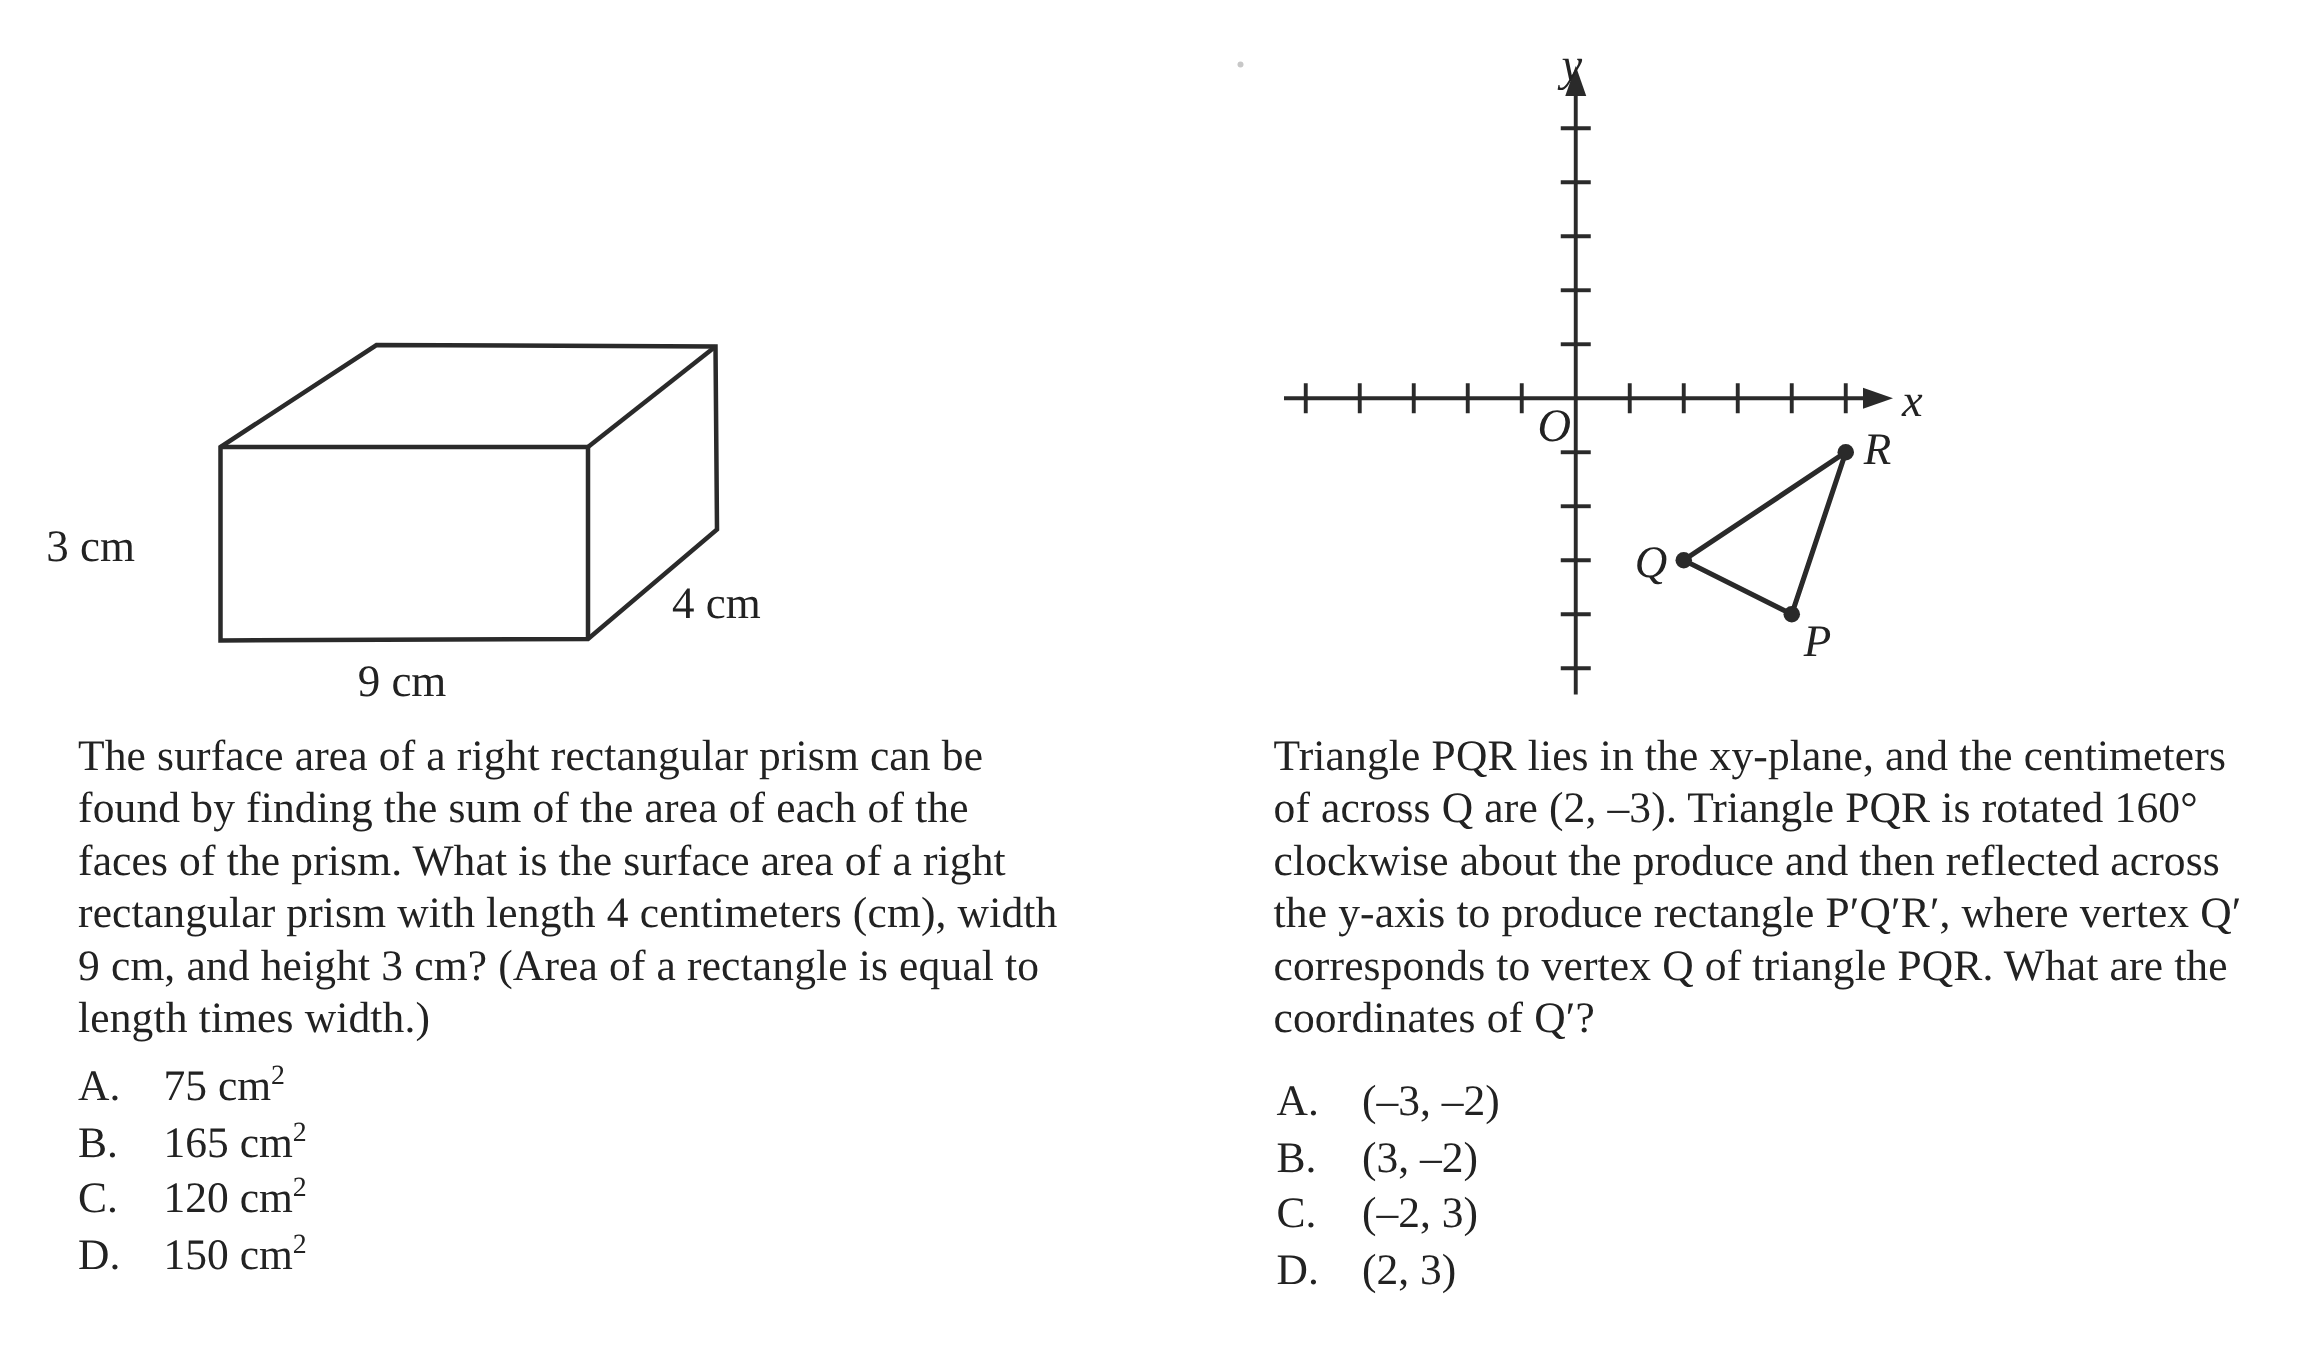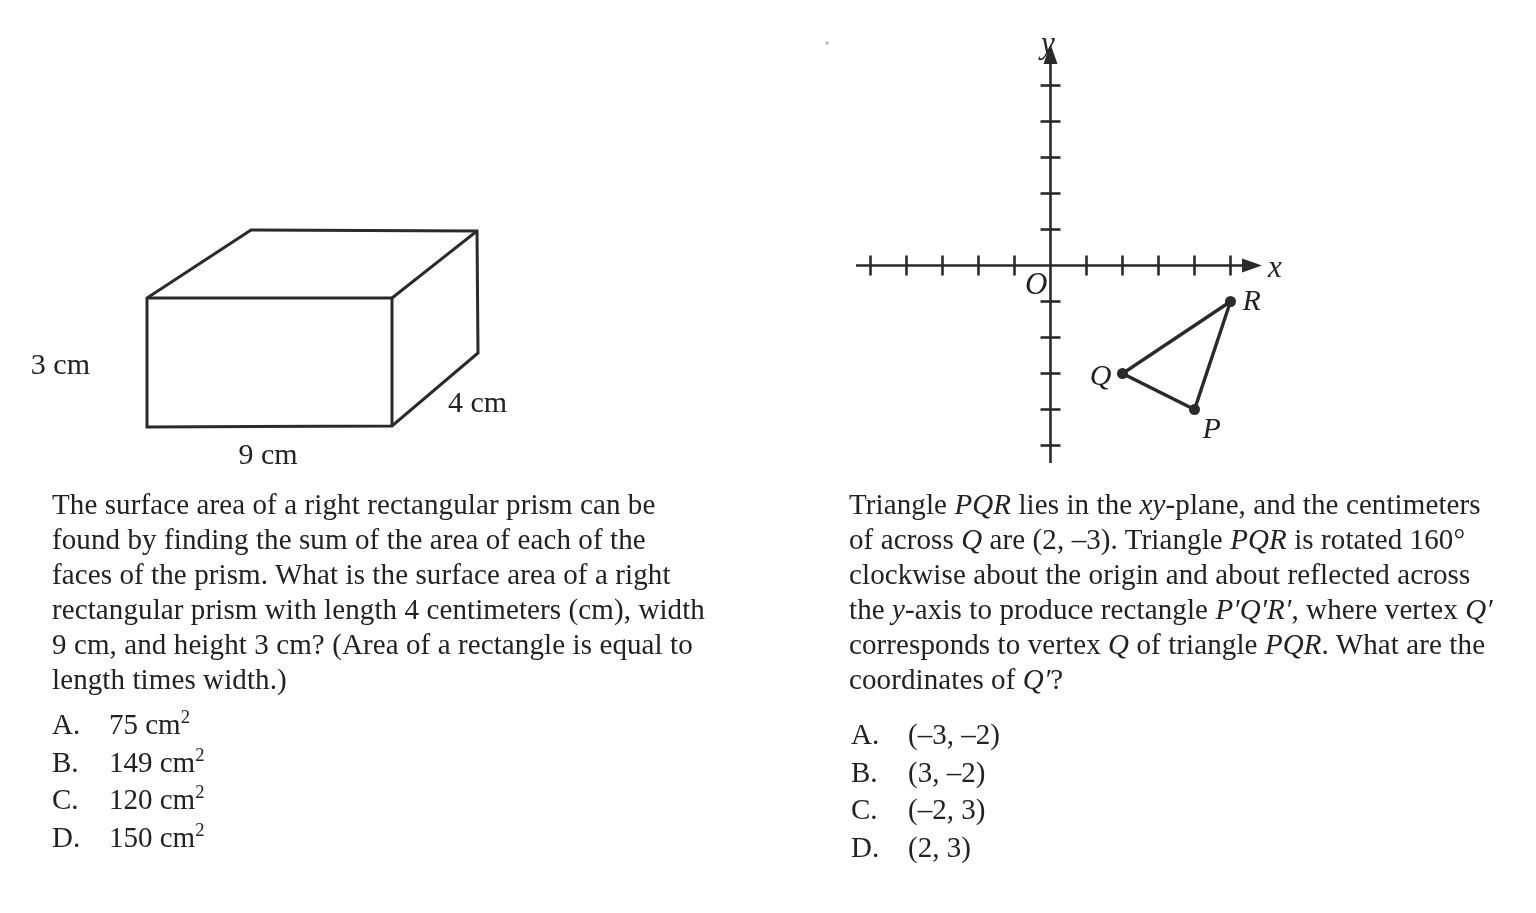--- a/index.html
+++ b/index.html
@@ -13,21 +13,21 @@
   }
   .figure-svg{position:absolute;}
   .para{
     position:absolute;
     font-size:29px;
     line-height:35px;
     letter-spacing:0.1px;
     color:#222222;
   }
   .tline{white-space:nowrap;}
-  .it{font-style:italic;}
+  .it{}
   sup{font-size:0.64em;line-height:0;vertical-align:super;}
   .choices{position:absolute;font-size:29px;color:#222222;}
   .choice-row{display:flex;align-items:baseline;line-height:37.5px;}
   .choice-letter{display:inline-block;width:57px;flex:0 0 57px;}
   .choice-value{white-space:nowrap;}
   svg text{
     font-family:"Liberation Serif","DejaVu Serif",serif;
     fill:#222222;
   }
   .axis-label{font-style:italic;font-size:31px;}
@@ -61,21 +61,21 @@
       <div class="tline"><span>length times width.)</span></div>
     </div>
 
   <div class="choices" style="left:52px;top:706px;">
       <div class="choice-row">
         <span class="choice-letter">A.</span>
         <span class="choice-value"><span>75 cm</span><sup>2</sup></span>
       </div>
       <div class="choice-row">
         <span class="choice-letter">B.</span>
-        <span class="choice-value"><span>149 cm</span><sup>2</sup></span>
+        <span class="choice-value"><span>165 cm</span><sup>2</sup></span>
       </div>
       <div class="choice-row">
         <span class="choice-letter">C.</span>
         <span class="choice-value"><span>120 cm</span><sup>2</sup></span>
       </div>
       <div class="choice-row">
         <span class="choice-letter">D.</span>
         <span class="choice-value"><span>150 cm</span><sup>2</sup></span>
       </div>
     </div>
@@ -120,21 +120,21 @@
       </g>
 
     <text x="1268" y="277" class="axis-label">x</text>
     <text x="1041" y="53" class="axis-label">y</text>
     <text x="1025" y="294" class="axis-label">O</text>
   </svg>
 
   <div class="para" style="left:849px;top:487px;width:700px;">
       <div class="tline"><span>Triangle </span><span class="it">PQR</span><span> lies in the </span><span class="it">xy</span><span>-plane, and the centimeters</span></div>
       <div class="tline"><span>of across </span><span class="it">Q</span><span> are (2, –3). Triangle </span><span class="it">PQR</span><span> is rotated 160°</span></div>
-      <div class="tline"><span>clockwise about the origin and about reflected across</span></div>
+      <div class="tline"><span>clockwise about the produce and then reflected across</span></div>
       <div class="tline"><span>the </span><span class="it">y</span><span>-axis to produce rectangle </span><span class="it">P′Q′R′</span><span>, where vertex </span><span class="it">Q′</span></div>
       <div class="tline"><span>corresponds to vertex </span><span class="it">Q</span><span> of triangle </span><span class="it">PQR</span><span>. What are the</span></div>
       <div class="tline"><span>coordinates of </span><span class="it">Q′</span><span>?</span></div>
     </div>
 
   <div class="choices" style="left:851px;top:716px;">
       <div class="choice-row">
         <span class="choice-letter">A.</span>
         <span class="choice-value"><span>(–3, –2)</span></span>
       </div>

